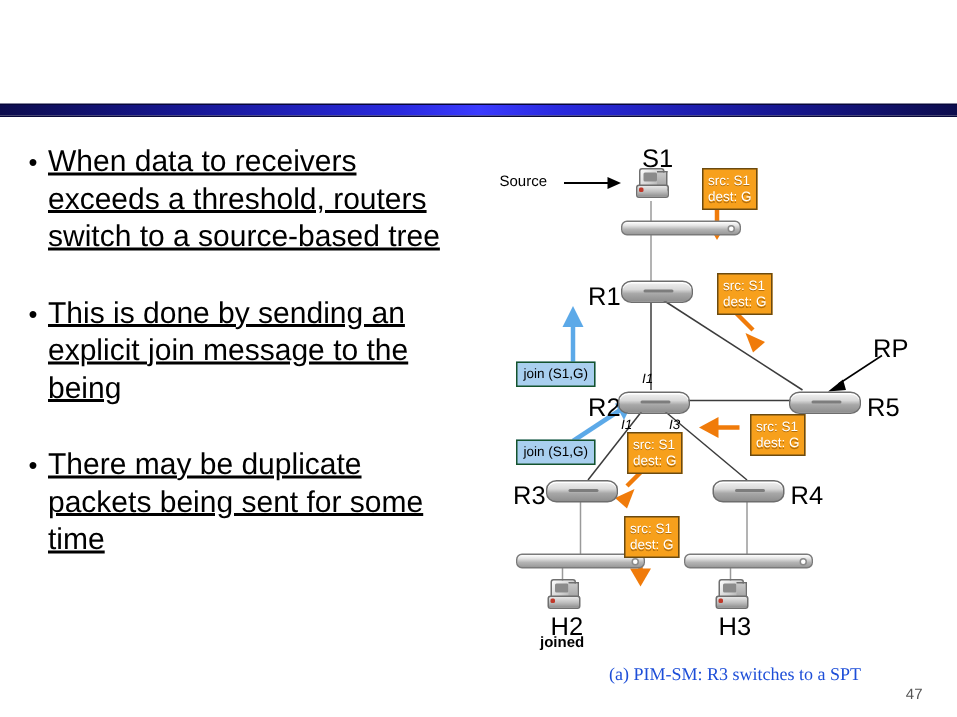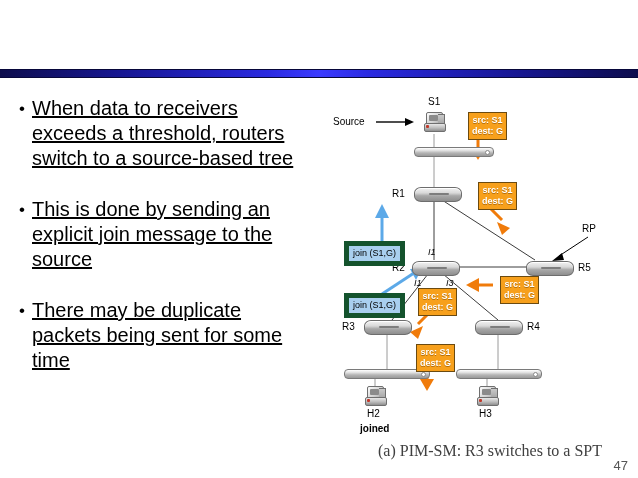--- a/index.html
+++ b/index.html
@@ -34,21 +34,21 @@
   }
 
   
   .diagram{position:absolute;left:330px;top:92px;width:308px;height:348px;}
   .dg{position:absolute;}
 
   
   .lbl{position:absolute;font-size:10px;color:#000;white-space:nowrap;}
   .lbl.b{font-weight:bold;}
   .lbl.italic{font-style:italic;font-size:9px;}
-  .lbl.big{font-size:10px;}
+  .lbl.big{font-size:17px;}
 
   
   .router{
     position:absolute;width:46px;height:13px;
     background:linear-gradient(to bottom,#f2f2f2 0%,#d9d9d9 38%,#a8a8a8 60%,#8e8e8e 100%);
     border:1px solid #6d6d6d;border-radius:7px/6px;
     box-shadow:inset 0 1px 0 #ffffff;
   }
   .router:after{
     content:"";position:absolute;left:14px;top:5px;width:20px;height:2px;
@@ -86,56 +86,55 @@
     position:absolute;left:2px;top:13px;width:3px;height:3px;background:#c0392b;border-radius:1px;
   }
   .host .shade{
     position:absolute;left:14px;top:2px;width:6px;height:11px;
     background:linear-gradient(to bottom,#c9c9c9,#9d9d9d);border:1px solid #6f6f6f;border-left:none;
   }
 
   
   .obox{
     position:absolute;background:#F7A01C;border:1px solid #6b4a10;
-    color:#ffffff;font-size:9px;font-weight:bold;line-height:11px;
+    color:#ffffff;font-size:9px;font-weight:normal;line-height:11px;
     padding:2px 3px;white-space:nowrap;
     text-shadow:0 1px 0 rgba(120,70,0,.55);
-    text-align:center;
   }
   
   .jbox{
-    position:absolute;background:#A9CFEF;border:5px solid #14532d;
+    position:absolute;background:#A9CFEF;border:1px solid #14532d;
     color:#000;font-size:9px;line-height:11px;padding:2px 4px;white-space:nowrap;
   }
   svg{display:block;overflow:visible;}
 
   
   .caption{
     position:absolute;left:365px;top:442px;width:250px;text-align:center;
-    font-family:"Liberation Serif","DejaVu Serif",serif;font-size:16px;color:#404040;
+    font-family:"Liberation Serif","DejaVu Serif",serif;font-size:12px;color:#1d4ed8;
   }
   .pageno{
-    position:absolute;right:10px;top:458px;font-size:13px;color:#555;
+    position:absolute;right:23px;top:458px;font-size:10px;color:#555;
   }
 </style>
 </head>
 <body>
 
 <div class="slide">
 
   <div class="rule"></div>
 
   <div class="bullets">
     <div class="bullet">
       <span class="dot">•</span>
       <span class="btxt">When data to receivers exceeds a threshold, routers switch to a source-based tree</span>
     </div>
     <div class="bullet" style="margin-top:22px;">
       <span class="dot">•</span>
-      <span class="btxt">This is done by sending an explicit join message to the source</span>
+      <span class="btxt">This is done by sending an explicit join message to the being</span>
     </div>
     <div class="bullet" style="margin-top:22px;">
       <span class="dot">•</span>
       <span class="btxt">There may be duplicate packets being sent for some time</span>
     </div>
   </div>
 
   <div class="diagram">
 
     <svg class="dg" style="left:0;top:0;" width="308" height="348">

